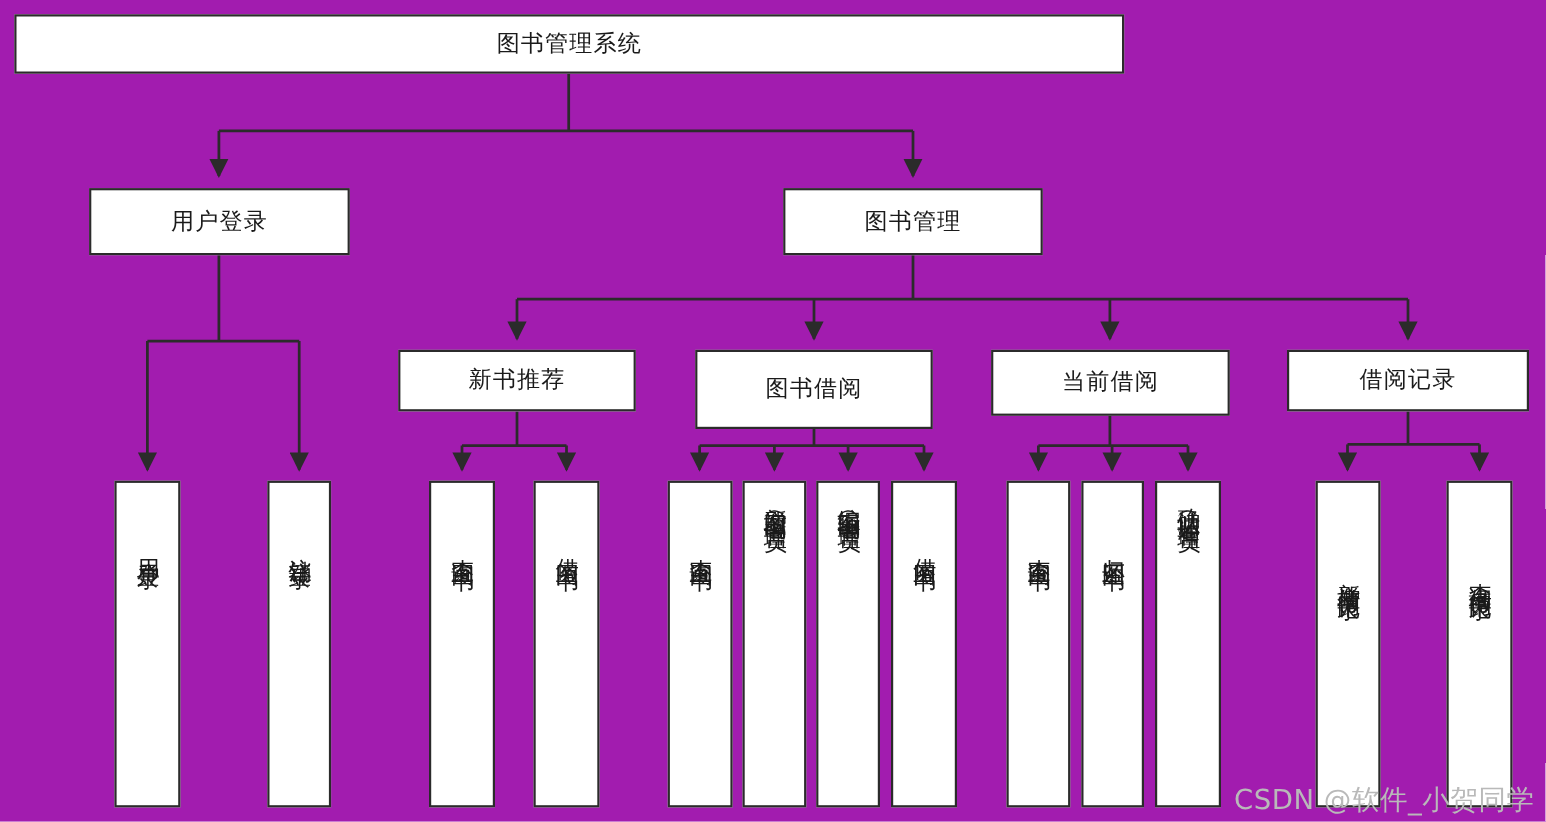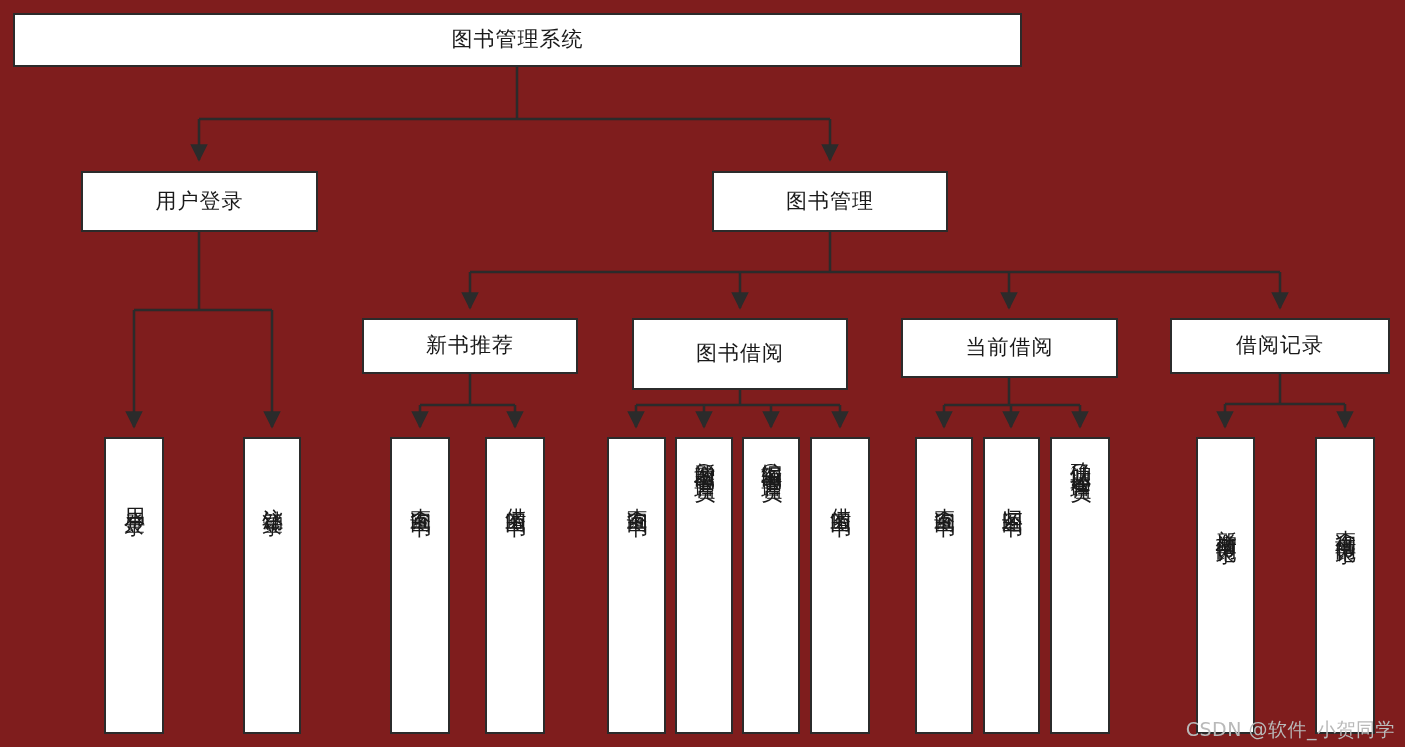--- a/index.html
+++ b/index.html
@@ -8,21 +8,21 @@
     padding: 0;
     background: #ffffff;
   }
   body {
     font-family: "DejaVu Sans", "Liberation Sans", sans-serif;
   }
   #diagram-root {
     position: relative;
     width: 1405px;
     height: 747px;
-    background: #7f1d1d;
+    background: #a21caf;
     overflow: hidden;
   }
   svg#wires {
     position: absolute;
     left: 0;
     top: 0;
     width: 1405px;
     height: 747px;
     pointer-events: none;
   }
@@ -63,21 +63,21 @@
     padding-top: 52px;
   }
   .vert.low-aligned {
     align-items: flex-start;
     padding-top: 74px;
   }
   .watermark {
     position: absolute;
     right: 10px;
     bottom: 4px;
-    font-size: 19px;
+    font-size: 25px;
     color: #b9b9b9;
     letter-spacing: 0.5px;
     white-space: nowrap;
     user-select: none;
   }
 </style>
 </head>
 <body>
 
 <div id="diagram-root">

